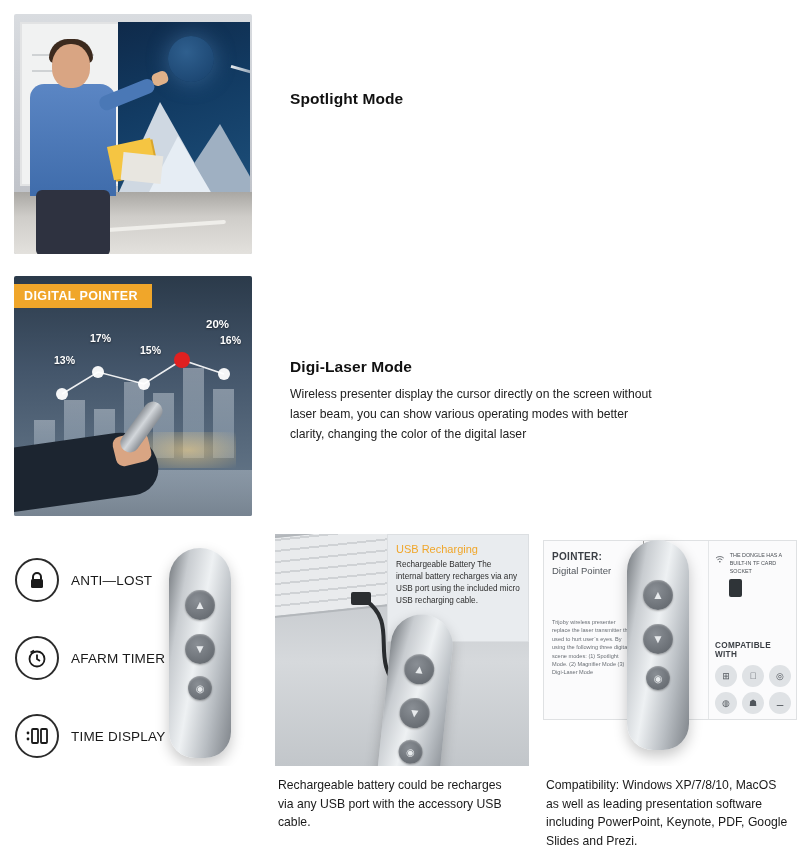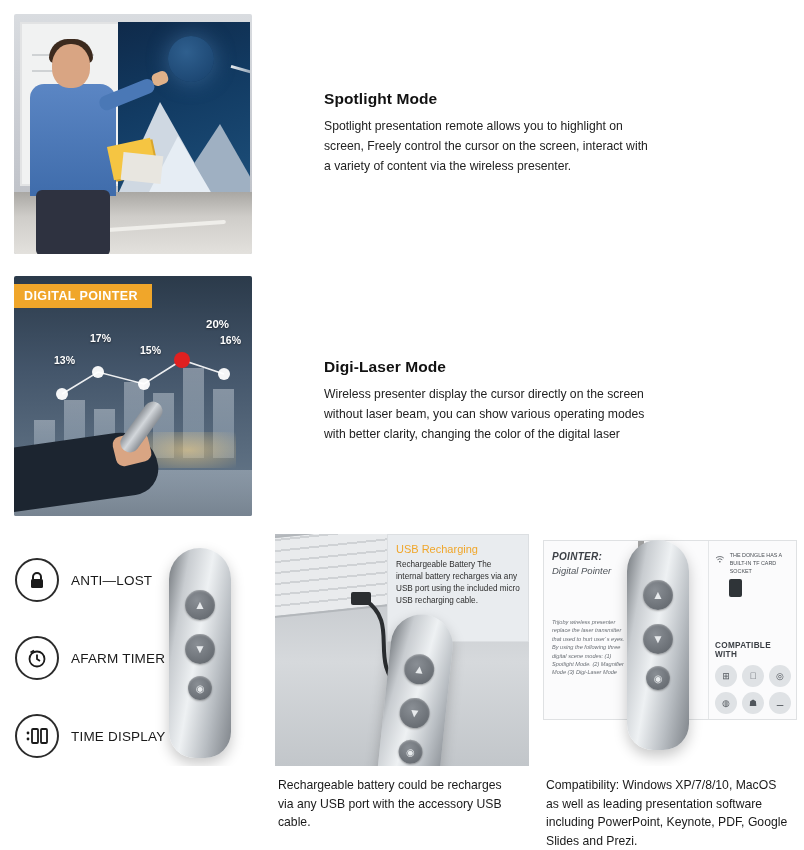--- a/index.html
+++ b/index.html
@@ -30,21 +30,21 @@
     width: 238px;
     height: 240px;
     flex: 0 0 238px;
     margin-left: 14px;
     position: relative;
     overflow: hidden;
     border-radius: 2px;
   }
   .feature-text {
     flex: 1;
-    padding-left: 72px;
+    padding-left: 38px;
     padding-right: 150px;
   }
   .feature-title {
     font-size: 15.5px;
     font-weight: bold;
     color: #111;
     margin: 0 0 9px 0;
     letter-spacing: 0.1px;
   }
   .feature-desc {
@@ -408,24 +408,23 @@
     position: absolute;
     left: 0; top: 6px;
     width: 252px; height: 178px;
     border: 1px solid #dfe1e3;
     background: #fbfbfc;
   }
   .p3-left {
     position: absolute;
     left: 0; top: 0;
     width: 100px; height: 178px;
-    border-right: 6px solid #a3a3a3;
+    border-right: 1px solid #a3a3a3;
     padding: 10px 8px;
     box-sizing: border-box;
-    font-style: italic;
   }
   .p3-pointer-title {
     font-size: 10px;
     font-weight: bold;
     color: #3b3f45;
     letter-spacing: 0.3px;
   }
   .p3-pointer-sub {
     font-size: 9.5px;
     color: #50555b;
@@ -511,21 +510,20 @@
       <div class="ic-man-legs"></div>
       <div class="ic-man-hair"></div>
       <div class="ic-man-head"></div>
       <div class="ic-arm"></div>
       <div class="ic-hand"></div>
       <div class="ic-paper"></div>
       <div class="ic-paper2"></div>
     </div>
     <div class="feature-text" style="padding-top:76px;">
       <h2 class="feature-title">Spotlight Mode</h2>
-      <p class="feature-desc">Spotlight presentation remote allows you to highlight on screen, Freely control the cursor on the screen, interact with a variety of content via the wireless presenter.</p>
     </div>
   </div>
 
   <div class="feature-row" style="padding-top:22px;">
     <div class="feature-img img-digital">
       <div class="dp-banner">DIGITAL POINTER</div>
 
       <div class="dp-bars">
         <div class="dp-bar" style="height:34%"></div>
         <div class="dp-bar" style="height:52%"></div>

